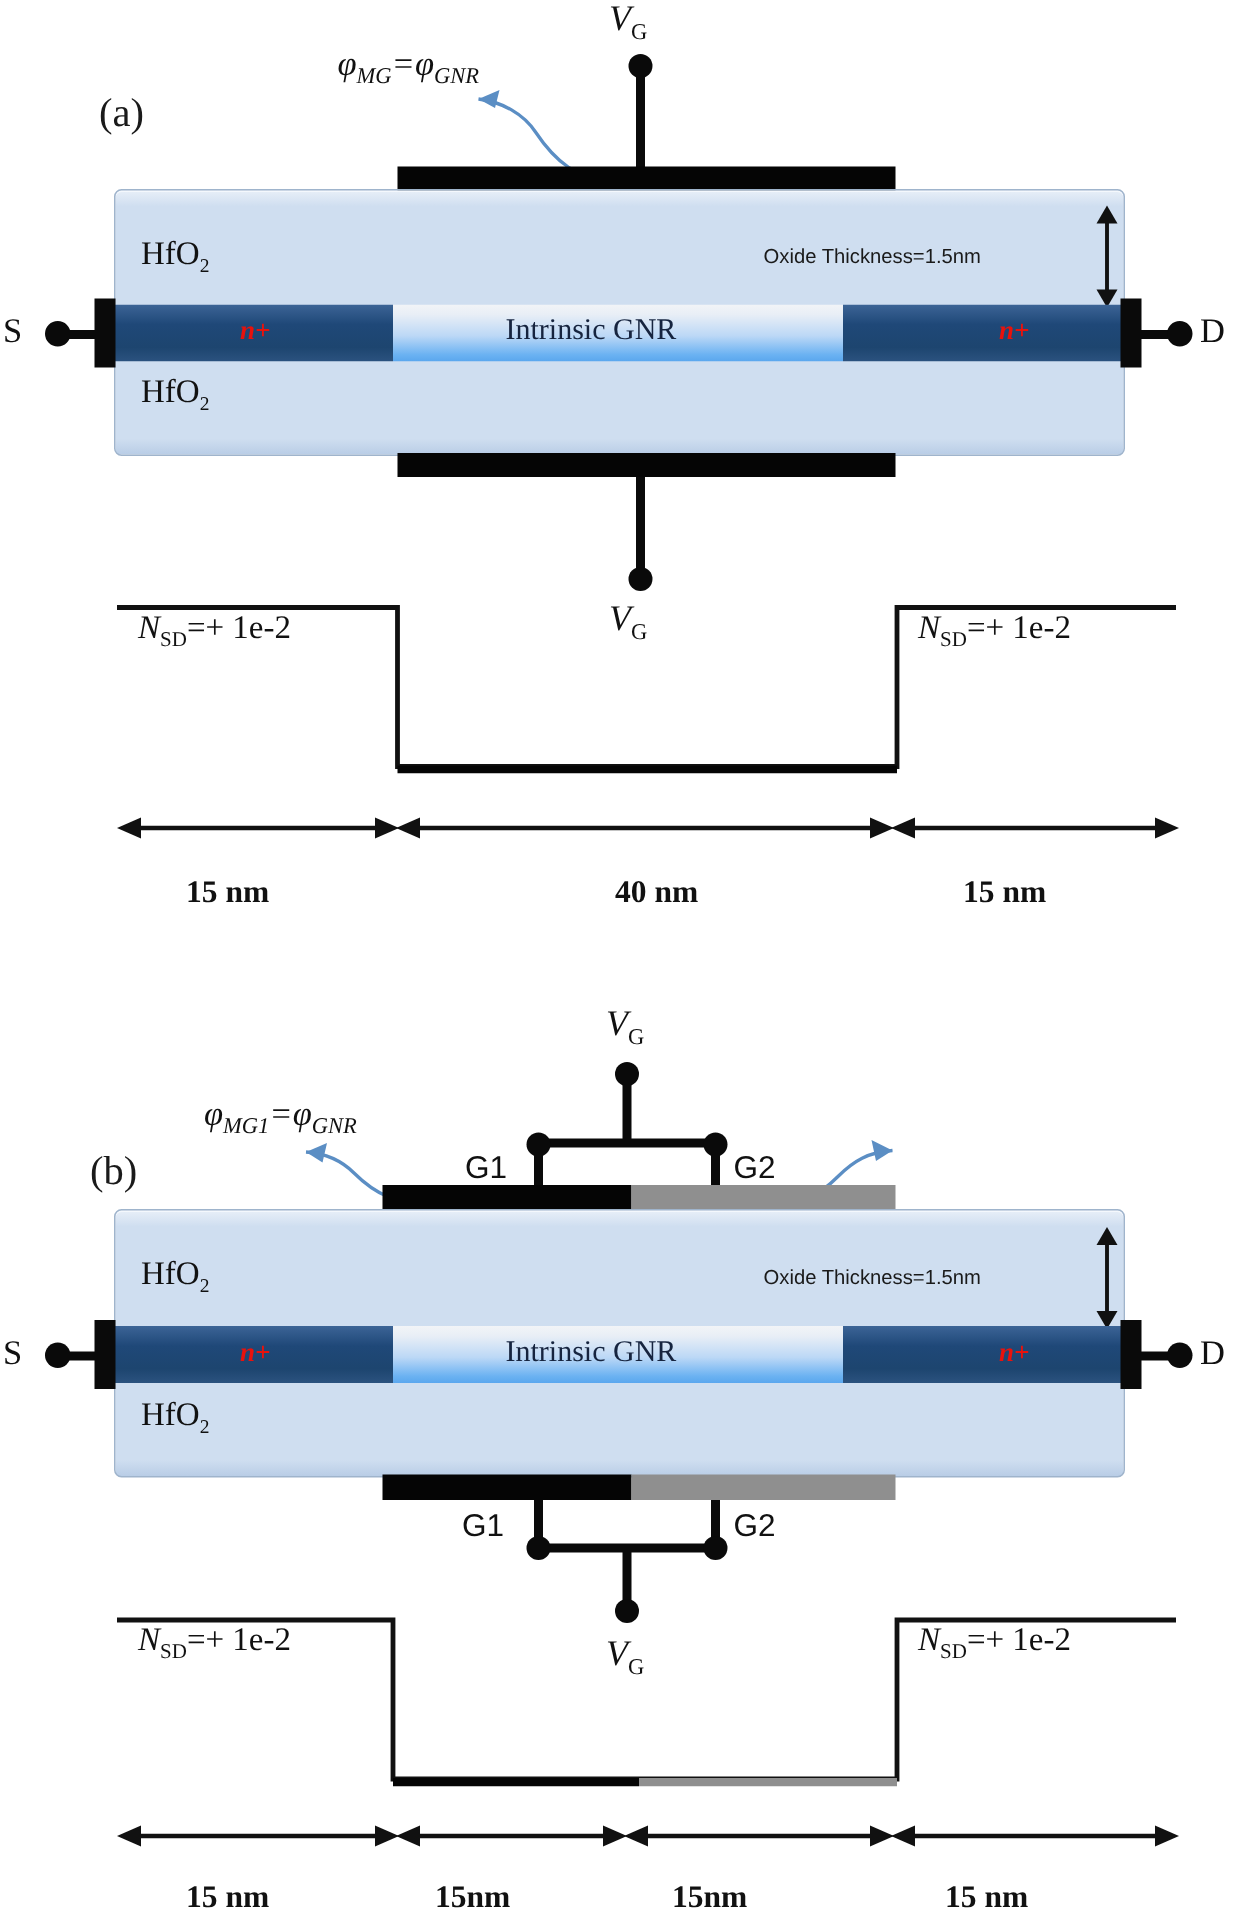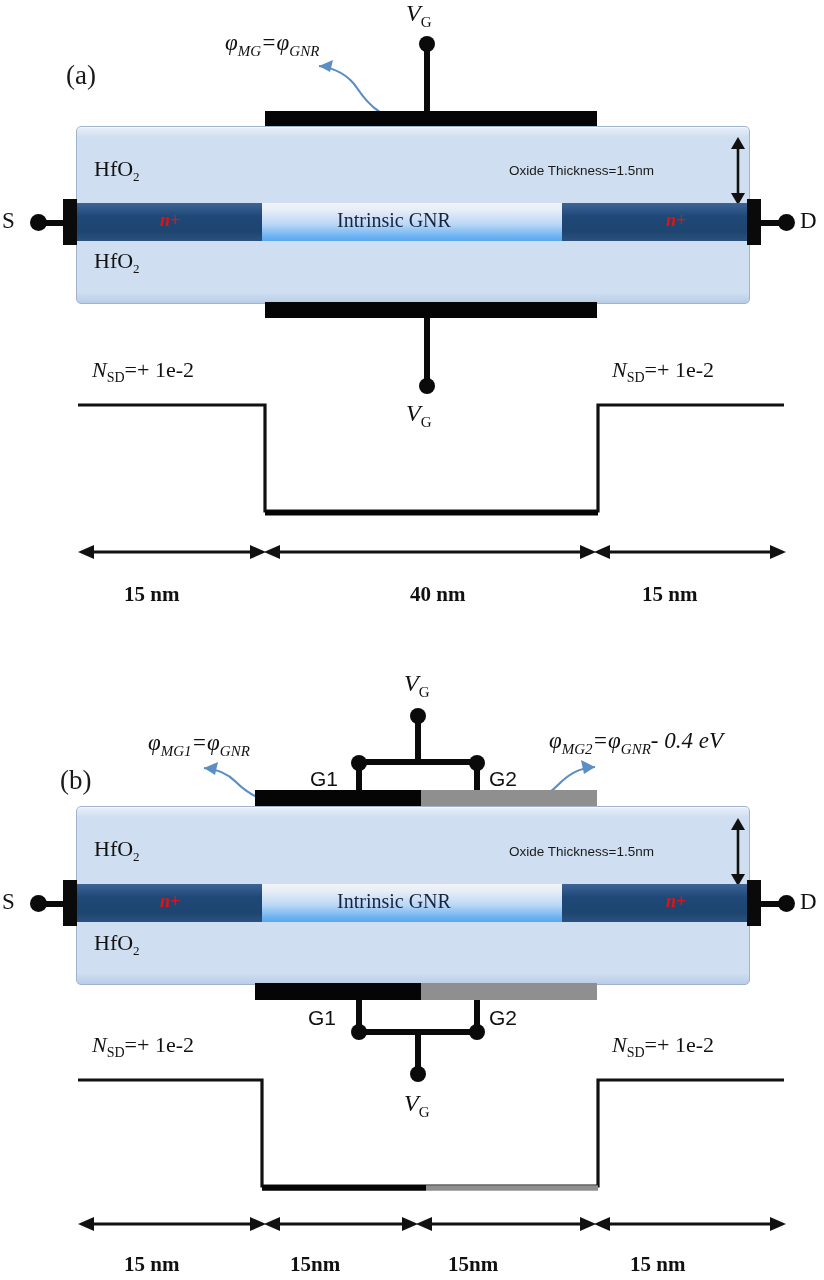--- a/index.html
+++ b/index.html
@@ -17,21 +17,21 @@
   .gnr-text{font-family:"Liberation Serif",serif;font-size:20px;color:#16243f;white-space:nowrap;}
   .hfo-text{font-family:"Liberation Serif",serif;font-size:22px;color:#111;white-space:nowrap;}
   .hfo-text sub{font-size:13px;}
   .nplus{font-family:"Liberation Serif",serif;font-size:18px;font-style:italic;font-weight:bold;color:#e8120c;white-space:nowrap;}
   .sd-term{font-family:"Liberation Serif",serif;font-size:23px;color:#111;}
   .phi{font-family:"Liberation Serif",serif;font-size:23px;font-style:italic;color:#111;white-space:nowrap;}
   .phi i{font-style:italic;}
   .phi sub{font-size:15px;font-style:italic;}
   .vg{font-family:"Liberation Serif",serif;font-size:24px;font-style:italic;color:#111;white-space:nowrap;}
   .vg sub{font-size:15px;font-style:normal;}
-  .nsd{font-family:"Liberation Serif",serif;font-size:22px;color:#111;white-space:nowrap;}
+  .nsd{font-family:"Liberation Serif",serif;font-size:22px;color:#111;white-space:nowrap;margin-top:48px;}
   .nsd i{font-style:italic;}
   .nsd sub{font-size:14px;font-style:normal;}
   .dim-text{font-family:"Liberation Serif",serif;font-size:21px;font-weight:bold;color:#111;white-space:nowrap;}
   .gate-name{font-family:"Liberation Sans",sans-serif;font-size:21px;color:#111;white-space:nowrap;}
 
   
   .device-body{
     border:1px solid #9fb4cc;
     border-radius:5px;
     background:linear-gradient(180deg,#e8eff8 0%,#cfdef0 6%,#cfdef0 94%,#b9cde6 100%);
@@ -168,31 +168,28 @@
 
     <div class="abs wire" style="left:357px;top:99px;width:122px;height:6px;"></div>
     <div class="abs node" style="left:351px;top:95px;width:16px;height:16px;"></div>
     <div class="abs node" style="left:469px;top:95px;width:16px;height:16px;"></div>
     <div class="abs wire" style="left:356px;top:104px;width:6px;height:34px;"></div>
     <div class="abs wire" style="left:474px;top:104px;width:6px;height:34px;"></div>
 
     <div class="abs gate-name" style="left:310px;top:107px;">G1</div>
     <div class="abs gate-name" style="left:489px;top:107px;">G2</div>
 
-    <div class="abs phi" style="left:148px;top:70px;">
+    <div class="abs phi" style="left:136px;top:70px;">
       <i>φ</i><sub>MG1</sub><span>=</span><i>φ</i><sub>GNR</sub>
     </div>
     <svg class="abs" style="left:188px;top:98px;" width="110" height="48" viewBox="0 0 110 48">
       <path d="M100 44 C 78 46, 62 38, 48 24 C 40 16, 30 11, 16 10" fill="none" stroke="#5b8ec4" stroke-width="2.2"></path>
       <path d="M16 10 L 30 4 L 27 17 Z" fill="#5b8ec4"></path>
     </svg>
 
-    <div class="abs phi" style="left:549px;top:68px;">
-      <i>φ</i><sub>MG2</sub><span>=</span><i>φ</i><sub>GNR</sub><span style="font-style:italic;">- 0.4 eV</span>
-    </div>
     <svg class="abs" style="left:505px;top:96px;" width="112" height="52" viewBox="0 0 112 52">
       <path d="M6 48 C 26 50, 40 42, 54 28 C 64 18, 74 12, 90 11" fill="none" stroke="#5b8ec4" stroke-width="2.2"></path>
       <path d="M90 11 L 76 4 L 79 18 Z" fill="#5b8ec4"></path>
     </svg>
 
     <div class="abs gate-plate-black" style="left:255px;top:130px;width:166px;height:16px;"></div>
     <div class="abs gate-plate-gray" style="left:421px;top:130px;width:176px;height:16px;"></div>
 
     <div class="abs device-body" style="left:76px;top:146px;width:672px;height:177px;"></div>
 

